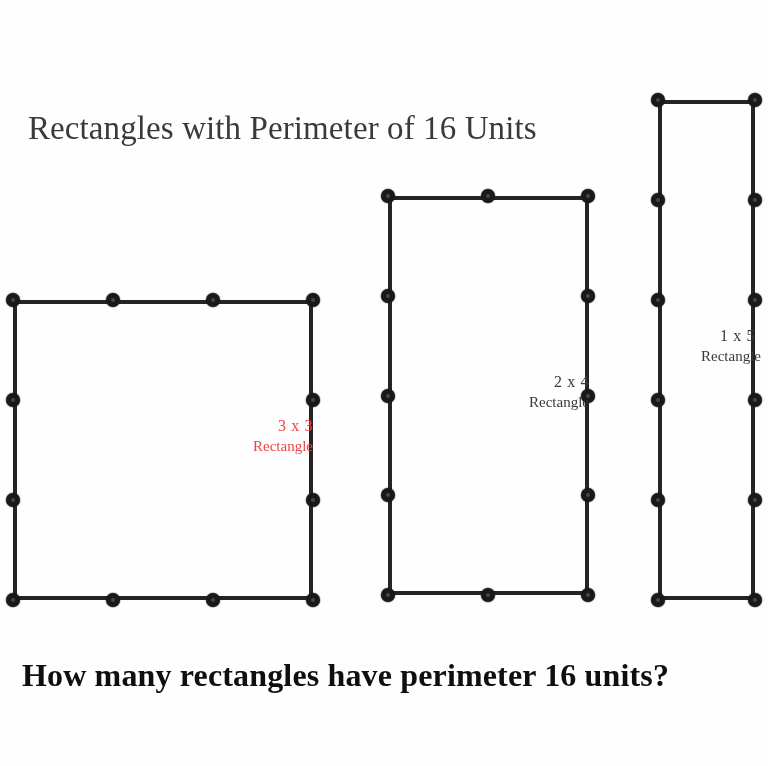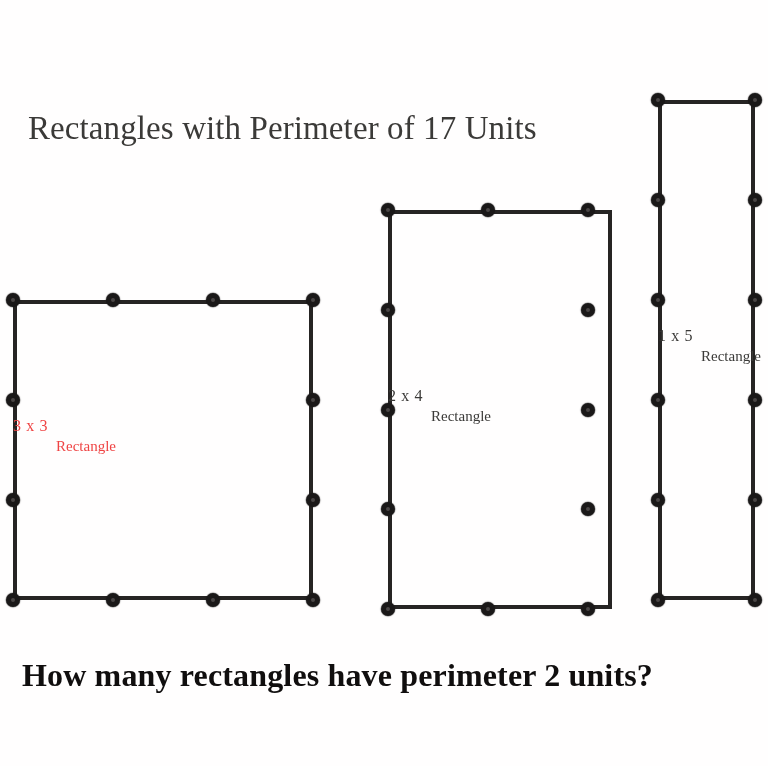--- a/index.html
+++ b/index.html
@@ -72,40 +72,40 @@
     top: 5px;
     width: 4px;
     height: 4px;
     border-radius: 50%;
     background: #4a4646;
   }
   .fig-label {
     position: absolute;
     left: 0;
     width: 100%;
-    text-align: left;
+    text-align: right;
     color: #3b3a38;
     font-size: 15px;
     line-height: 20px;
     pointer-events: none;
   }
   .fig-label .dim {
     display: block;
     font-size: 16px;
     letter-spacing: 0.6px;
   }
   .fig-label .kind { display: block; margin-left: 43px; }
   .fig-label .note { display: block; }
 </style>
 </head>
 <body>
 
 <div id="canvas">
 
-  <div id="title">Rectangles with Perimeter of 17 Units</div>
+  <div id="title">Rectangles with Perimeter of 16 Units</div>
 
   <div id="figures-layer">
       <div class="figure" style="left: 13px; top: 300px; width: 300px; height: 300px;">
         <div class="rect-outline" style="border-color: rgb(38, 36, 35);"></div>
         <div class="dot" style="left: 0px; top: 0px; background: rgb(26, 24, 24);"></div>
         <div class="dot" style="left: 0px; top: 300px; background: rgb(26, 24, 24);"></div>
         <div class="dot" style="left: 100px; top: 0px; background: rgb(26, 24, 24);"></div>
         <div class="dot" style="left: 100px; top: 300px; background: rgb(26, 24, 24);"></div>
         <div class="dot" style="left: 200px; top: 0px; background: rgb(26, 24, 24);"></div>
         <div class="dot" style="left: 200px; top: 300px; background: rgb(26, 24, 24);"></div>
@@ -113,21 +113,21 @@
         <div class="dot" style="left: 300px; top: 300px; background: rgb(26, 24, 24);"></div>
         <div class="dot" style="left: 0px; top: 100px; background: rgb(26, 24, 24);"></div>
         <div class="dot" style="left: 300px; top: 100px; background: rgb(26, 24, 24);"></div>
         <div class="dot" style="left: 0px; top: 200px; background: rgb(26, 24, 24);"></div>
         <div class="dot" style="left: 300px; top: 200px; background: rgb(26, 24, 24);"></div>
         <div class="fig-label" style="color: #ef4444; top: 116px;">
           <span class="dim">3 x 3</span>
           <span class="kind">Rectangle</span>
         </div>
       </div>
-      <div class="figure" style="left: 388px; top: 210px; width: 224px; height: 399px;">
+      <div class="figure" style="left: 388px; top: 196px; width: 188px; height: 399px; padding-left: 13px;">
         <div class="rect-outline" style="border-color: rgb(38, 36, 35);"></div>
         <div class="dot" style="left: 0px; top: 0px; background: rgb(26, 24, 24);"></div>
         <div class="dot" style="left: 0px; top: 399px; background: rgb(26, 24, 24);"></div>
         <div class="dot" style="left: 100px; top: 0px; background: rgb(26, 24, 24);"></div>
         <div class="dot" style="left: 100px; top: 399px; background: rgb(26, 24, 24);"></div>
         <div class="dot" style="left: 200px; top: 0px; background: rgb(26, 24, 24);"></div>
         <div class="dot" style="left: 200px; top: 399px; background: rgb(26, 24, 24);"></div>
         <div class="dot" style="left: 0px; top: 99.75px; background: rgb(26, 24, 24);"></div>
         <div class="dot" style="left: 200px; top: 99.75px; background: rgb(26, 24, 24);"></div>
         <div class="dot" style="left: 0px; top: 199.5px; background: rgb(26, 24, 24);"></div>
@@ -153,15 +153,15 @@
         <div class="dot" style="left: 97px; top: 300px; background: rgb(26, 24, 24);"></div>
         <div class="dot" style="left: 0px; top: 400px; background: rgb(26, 24, 24);"></div>
         <div class="dot" style="left: 97px; top: 400px; background: rgb(26, 24, 24);"></div>
         <div class="fig-label" style="color: rgb(59, 58, 56); top: 226px;">
           <span class="dim">1 x 5</span>
           <span class="kind">Rectangle</span>
         </div>
       </div>
     </div>
 
-  <div id="question">How many rectangles have perimeter 2 units?</div>
+  <div id="question">How many rectangles have perimeter 16 units?</div>
 
 </div>
 
 </body></html>

